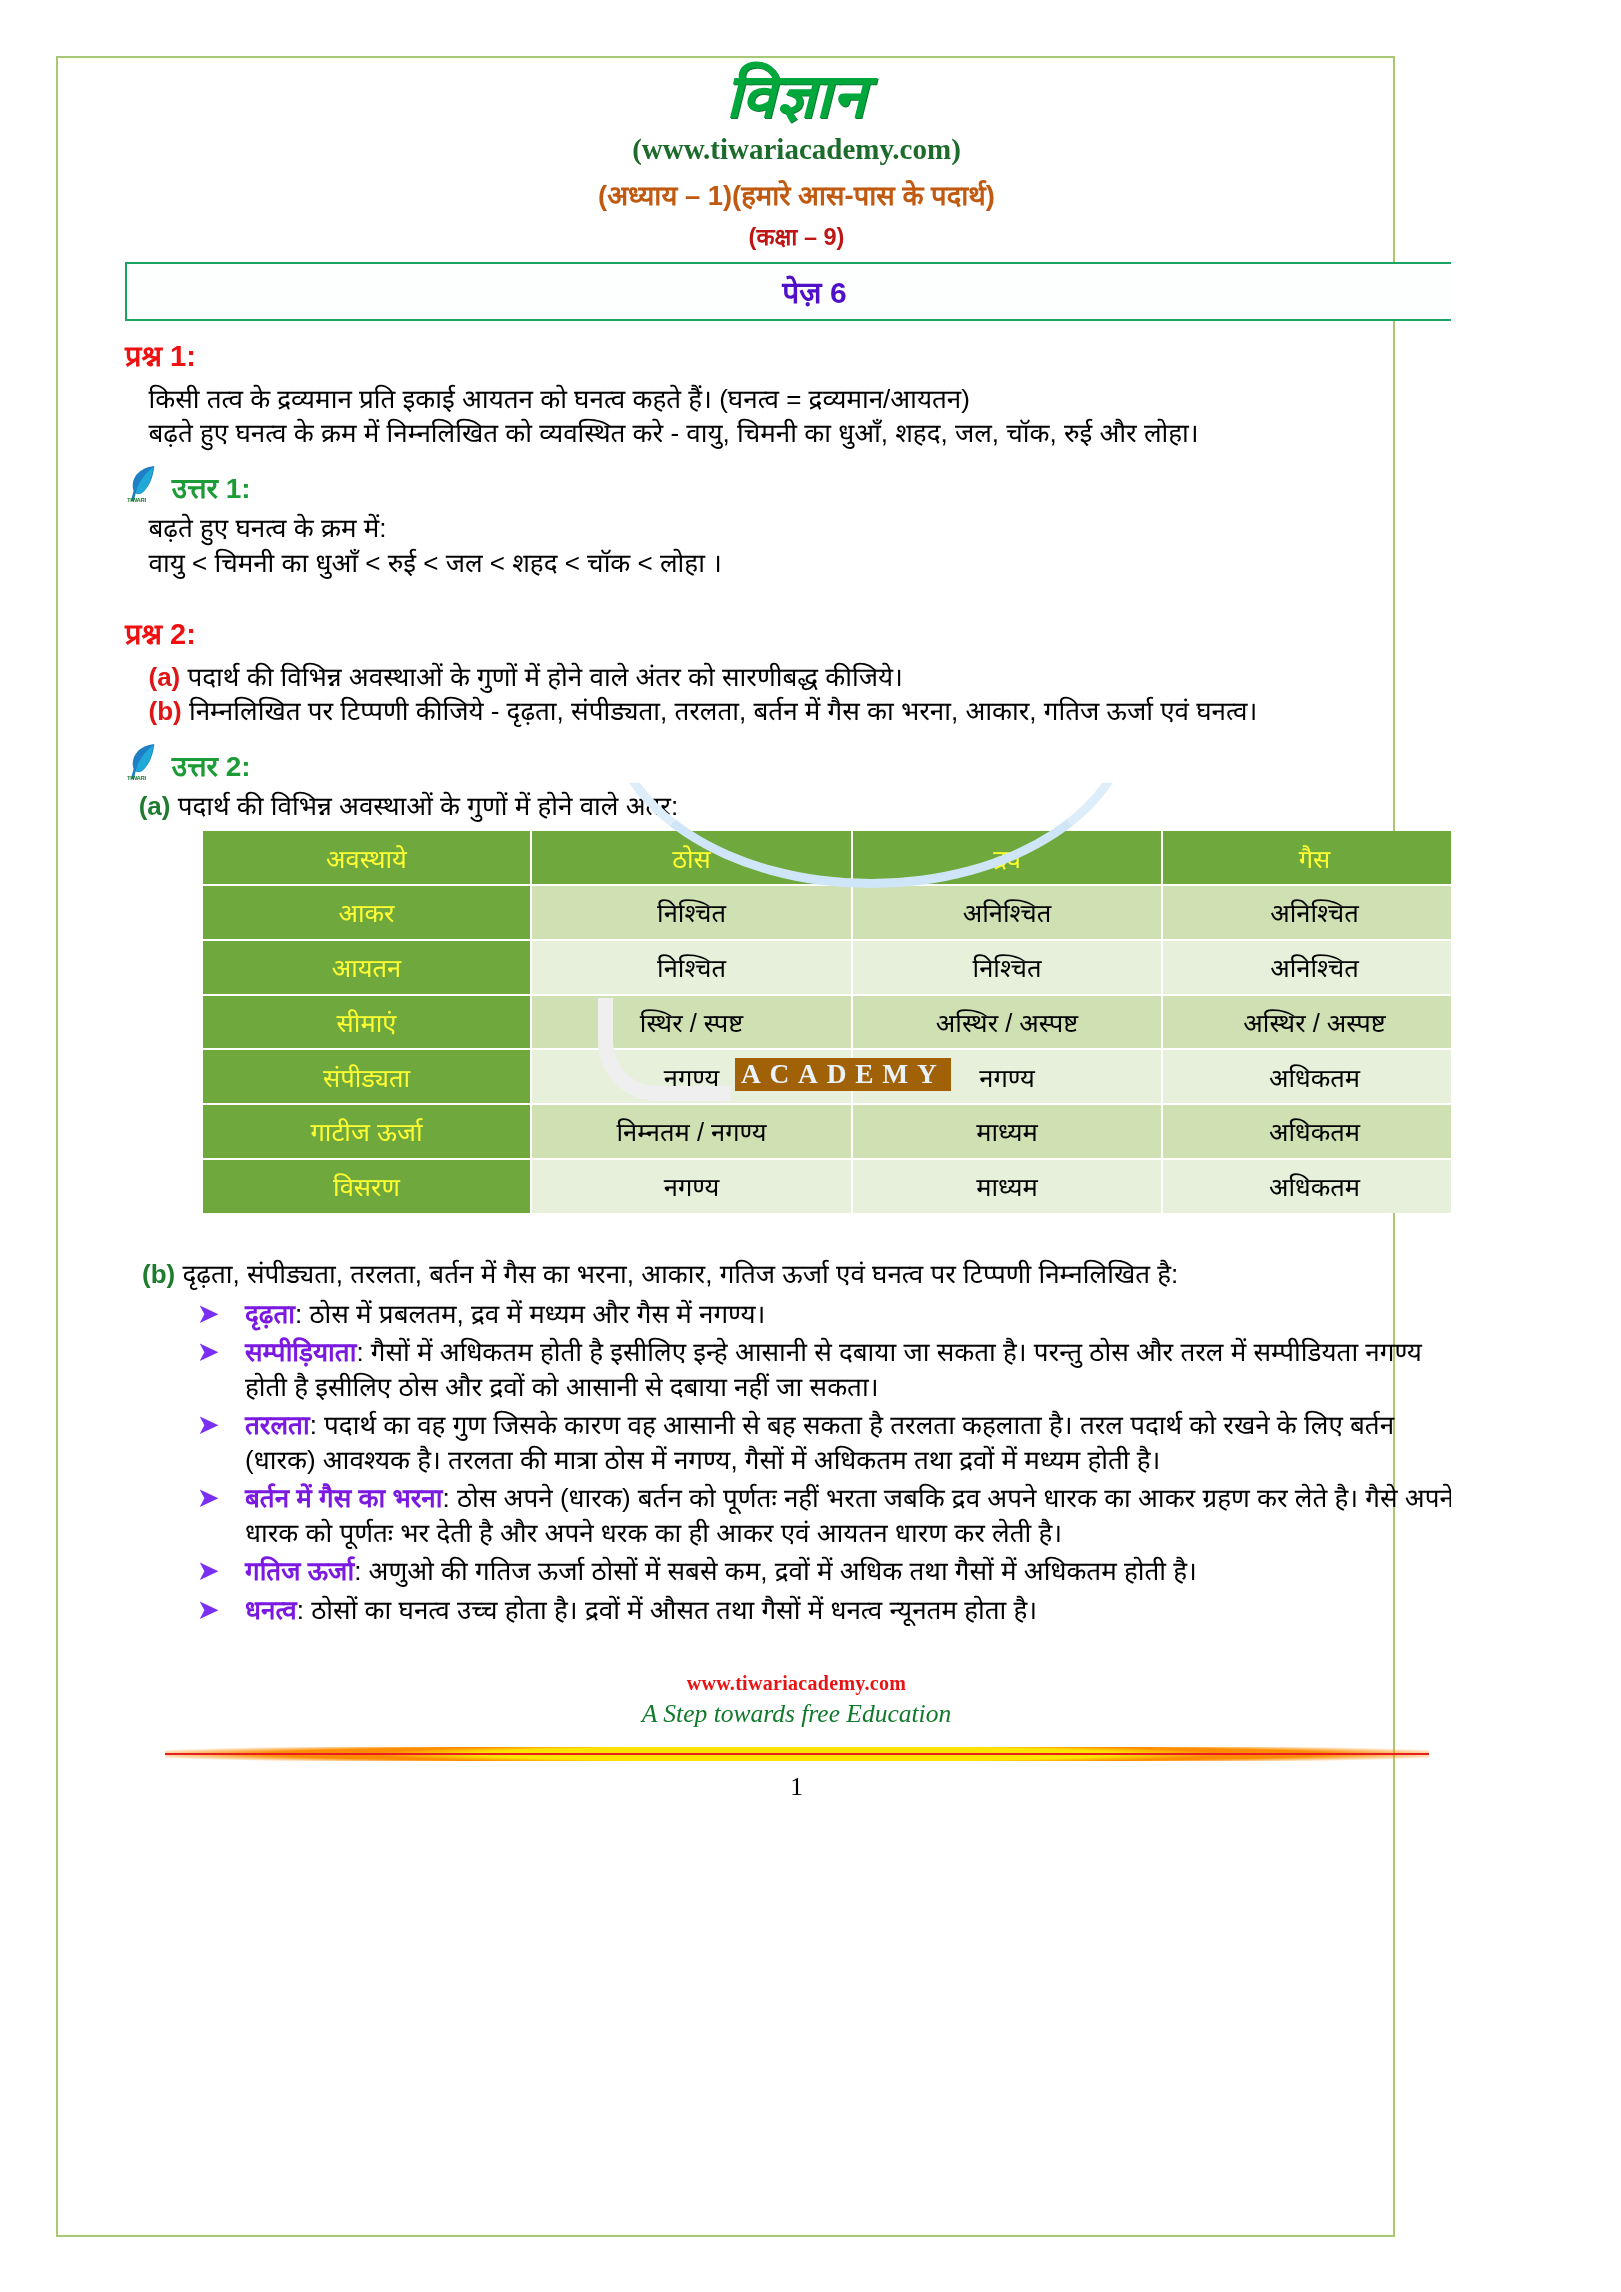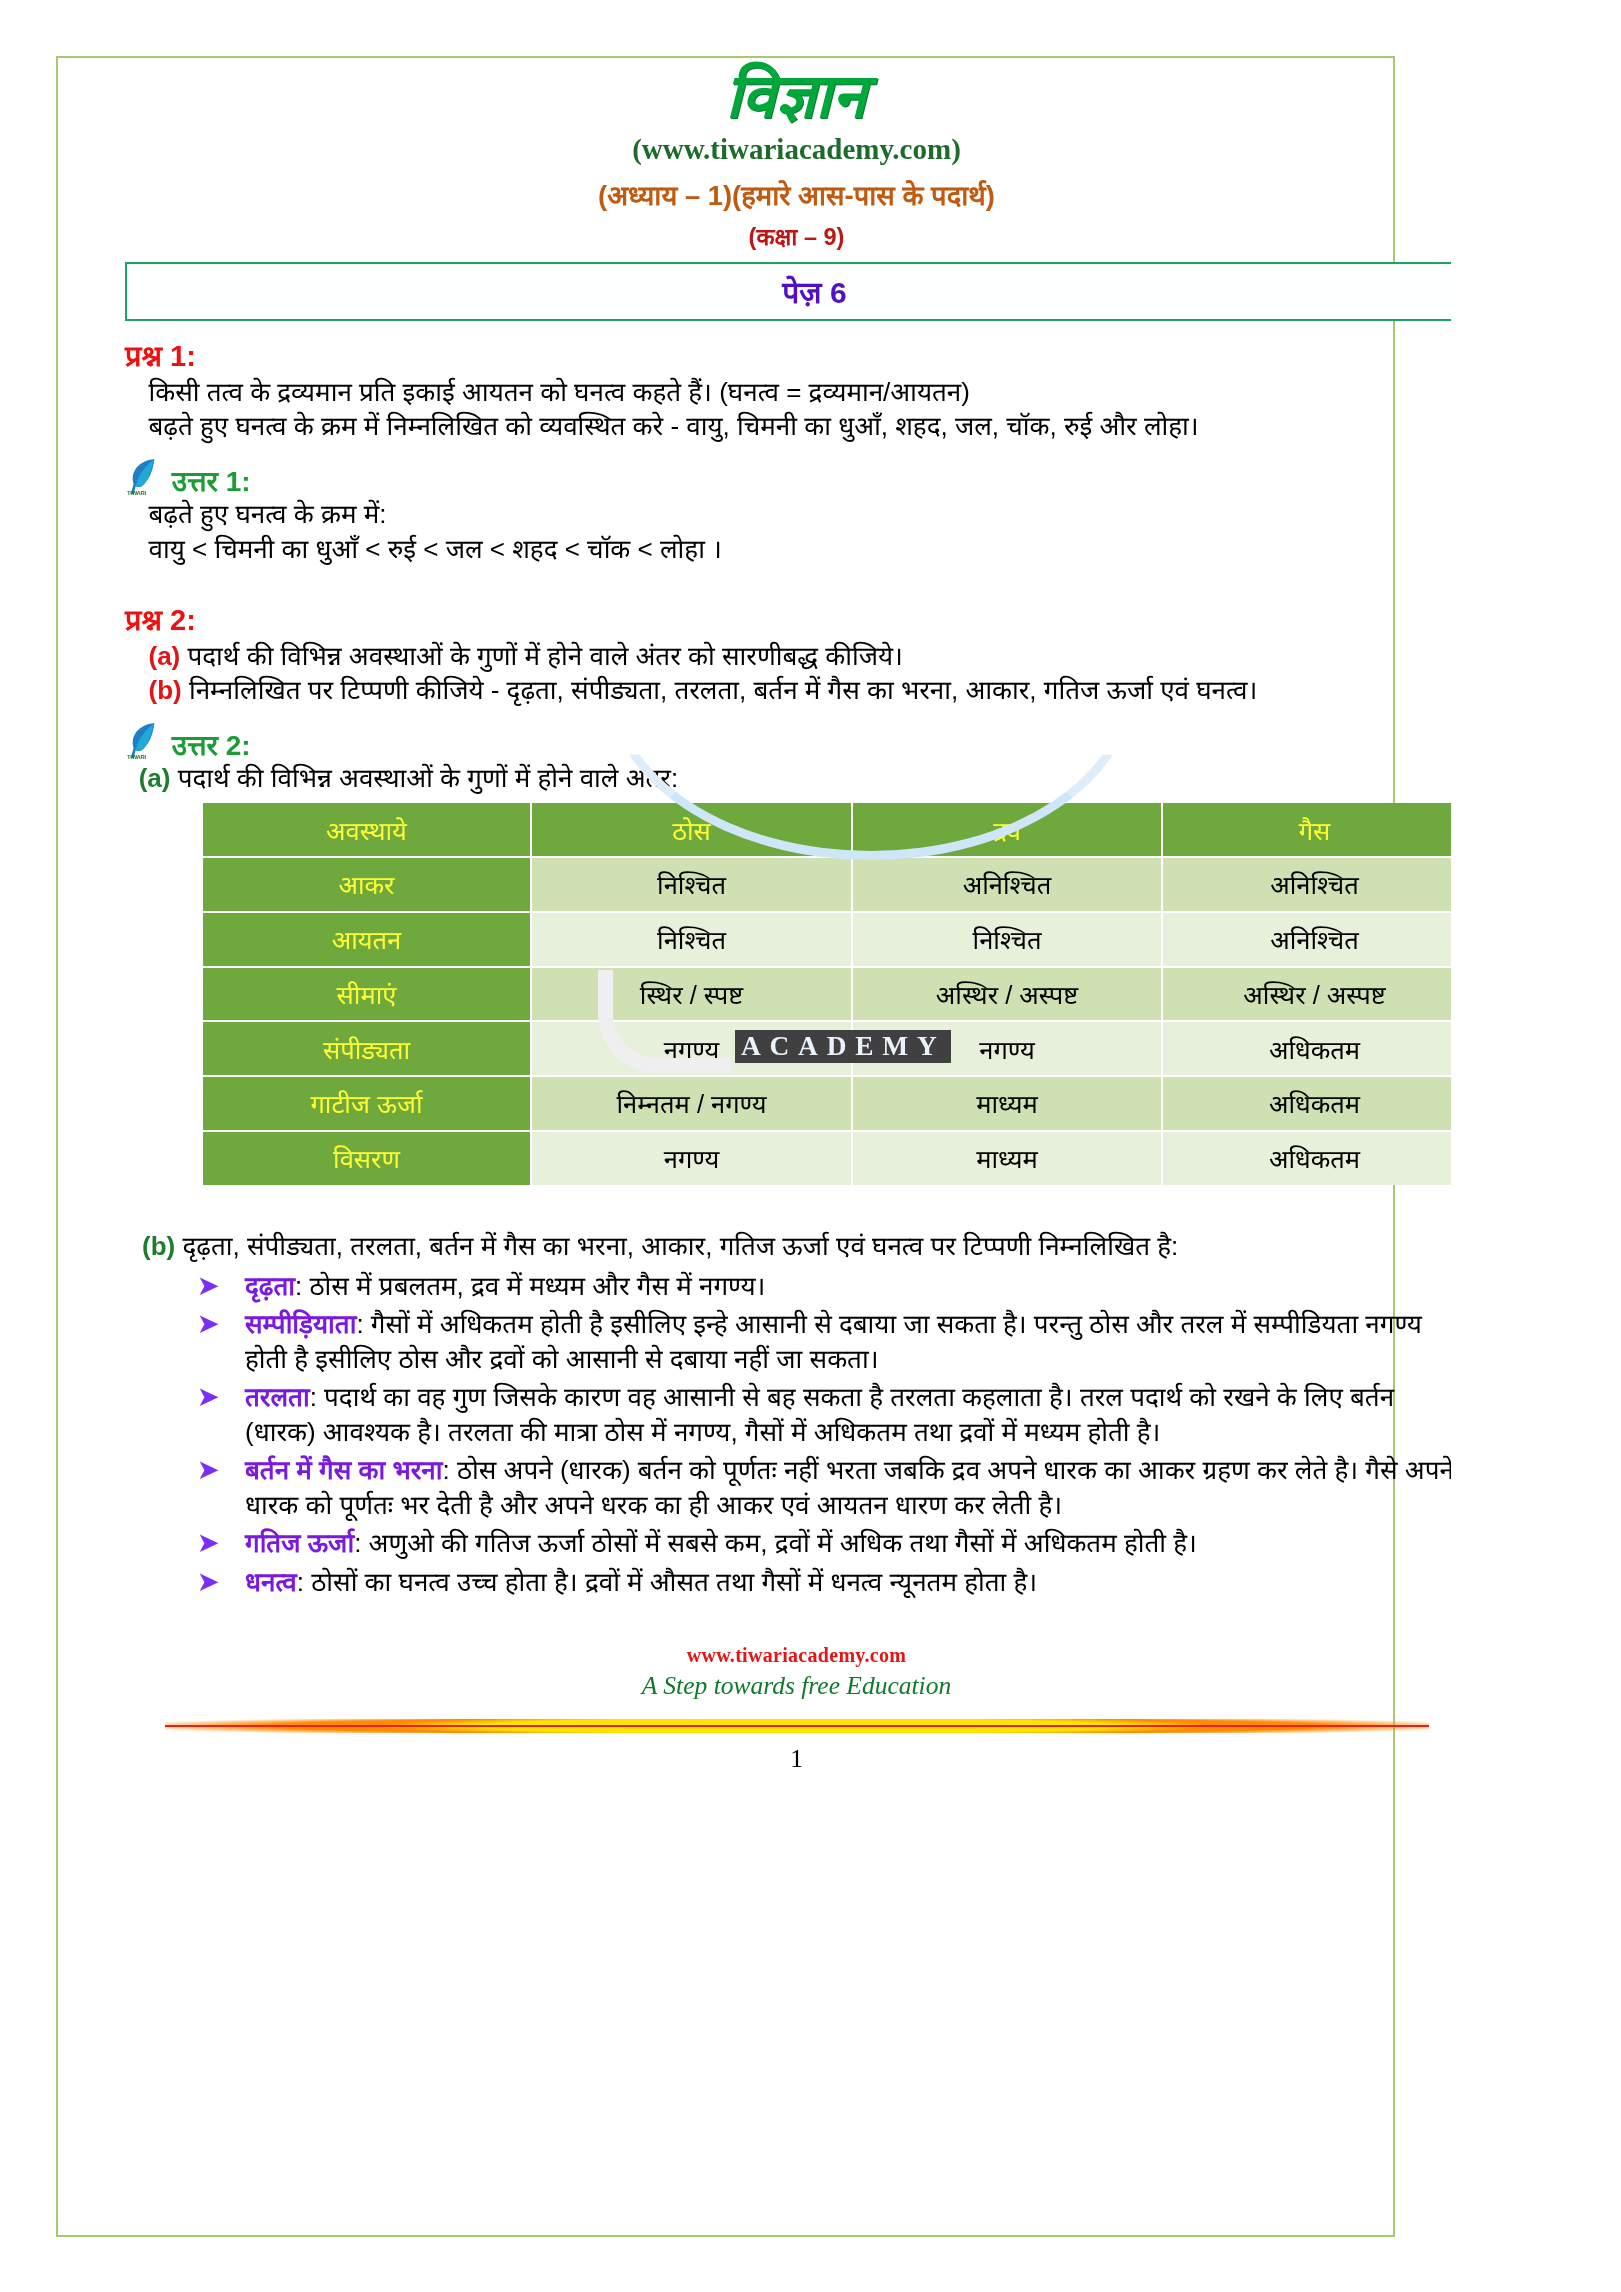--- a/index.html
+++ b/index.html
@@ -97,21 +97,21 @@
     font-size: 29px;
     color: #ef1111;
     margin: 13.7px 0 2px 0;
   }
   .q-body, .a-body {
     font-family: "Liberation Sans", sans-serif;
     font-size: 26px;
     line-height: 1.28;
     color: #000000;
     margin-left: 23.5px;
-    margin-top: 2px;
+    margin-top: 9px;
   }
   .para { margin: 1px 0; }
 
   .a-head {
     display: flex;
     align-items: flex-end;
     gap: 7.8px;
     margin: 11.8px 0 2px 0;
   }
   .a-head-label {
@@ -191,21 +191,21 @@
   
   .watermark {
     position: absolute;
     left: 549px;
     top: 227px;
     font-family: "Liberation Serif", serif;
     font-weight: bold;
     font-size: 27.4px;
     letter-spacing: 8.8px;
     color: #eaf3fb;
-    background: #404040;
+    background: #a16207;
     padding: 1px 5.9px;
     pointer-events: none;
     z-index: 0;
   }
   .watermark-swoosh {
     position: absolute;
     left: 412px;
     top: 167px;
     width: 118px;
     height: 88px;

